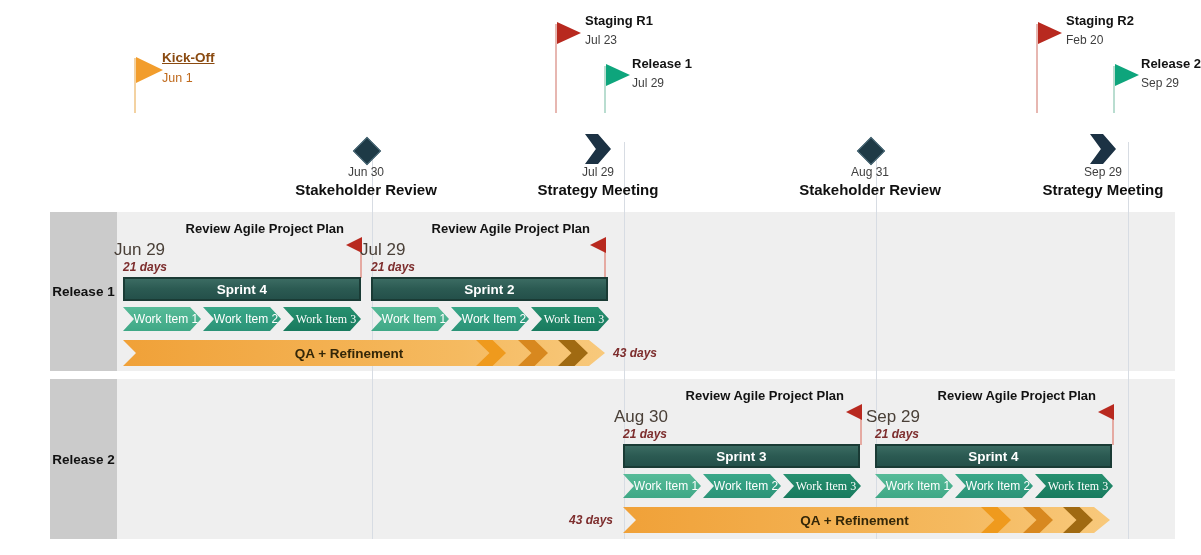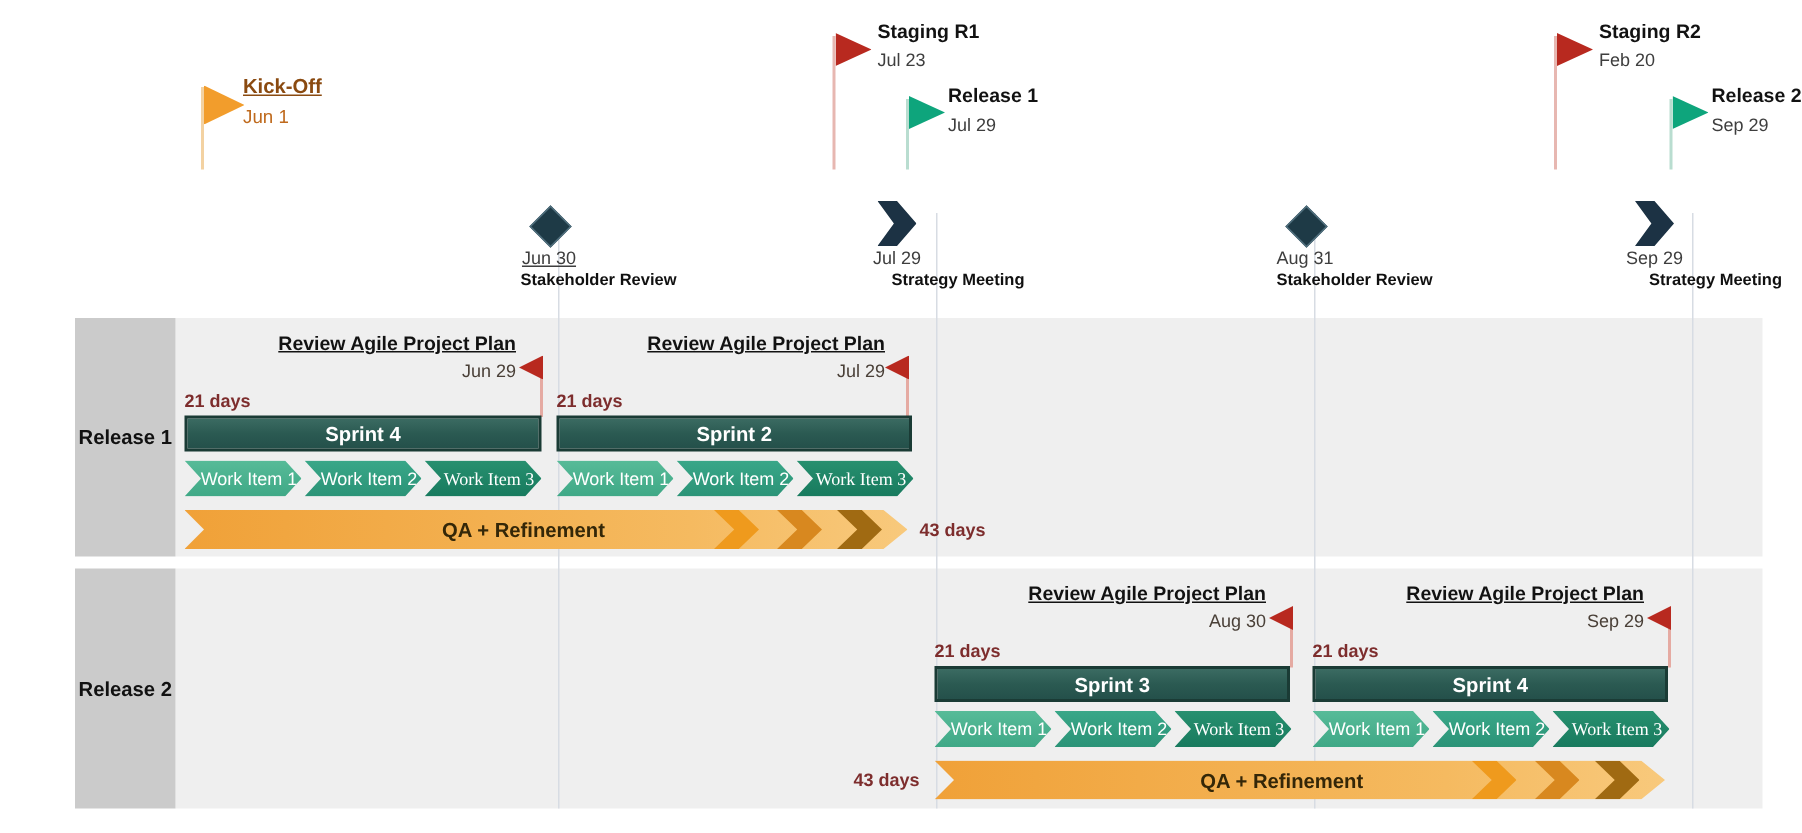--- a/index.html
+++ b/index.html
@@ -19,28 +19,28 @@
   .flag-r{clip-path:polygon(0 0,100% 50%,0 100%);}
   .flag-l{clip-path:polygon(100% 0,0 50%,100% 100%);}
   .ms-title{font-weight:bold;font-size:13px;color:#121212;white-space:nowrap;}
   .ms-date{font-size:12px;color:#3e3e3e;white-space:nowrap;}
   .kick-title{font-weight:bold;font-size:13.5px;color:#8a4a10;text-decoration:underline;white-space:nowrap;}
   .kick-date{font-size:12.5px;color:#bf6a1d;white-space:nowrap;}
   
   .diamond{width:18px;height:18px;background:#1e3a46;transform:rotate(45deg);border:1px solid #51707e;}
   .moon-chevron{clip-path:polygon(0 0,50% 0,100% 50%,50% 100%,0 100%,42% 50%);background:#1c3244;}
   .marker-date{font-size:12px;color:#3e3e3e;text-align:center;}
-  .marker-name{font-size:11px;font-weight:bold;color:#101010;text-align:right;}
+  .marker-name{font-size:15px;font-weight:bold;color:#101010;text-align:center;}
   
   .lane-bg{background:#efefef;}
   .lane-label-box{background:#cbcbcb;display:flex;align-items:center;justify-content:center;}
   .lane-label{font-size:13.5px;font-weight:bold;color:#111111;}
-  .review-title{font-weight:bold;font-size:13px;color:#121212;text-align:right;white-space:nowrap;text-decoration:underline;}
-  .review-date{font-size:12px;color:#4a4038;text-align:right;white-space:nowrap;}
-  .days{font-size:12px;font-weight:bold;color:#7d2d2d;white-space:nowrap;}
+  .review-title{font-weight:bold;font-size:13px;color:#121212;text-align:right;white-space:nowrap;}
+  .review-date{font-size:17px;color:#4a4038;white-space:nowrap;}
+  .days{font-size:12px;font-style:italic;font-weight:bold;color:#7d2d2d;white-space:nowrap;}
   .sprint-bar{
     background:linear-gradient(180deg,#3b6b62,#2b5a52 50%,#24504a);
     border:2px solid #1a3b35;box-sizing:border-box;
     display:flex;align-items:center;justify-content:center;
     color:#ffffff;font-weight:bold;font-size:13.5px;
   }
   .work-chevron{
     clip-path:polygon(0 0,calc(100% - 11px) 0,100% 50%,calc(100% - 11px) 100%,0 100%,11px 50%);
     display:flex;align-items:center;justify-content:center;
     color:#ffffff;font-size:12px;white-space:nowrap;padding-left:8px;box-sizing:border-box;
@@ -93,21 +93,21 @@
   <div class="abs ms-title" style="left:1066px;top:13px;">Staging R2</div>
   <div class="abs ms-date" style="left:1066px;top:33px;">Feb 20</div>
 
   <div class="abs pole" style="left:1113px;top:66px;height:47px;background:#b9ddd0;"></div>
   <div class="abs flag-r" style="left:1115px;top:64px;width:24px;height:22px;background:#0ea57c;"></div>
   <div class="abs ms-title" style="left:1141px;top:56px;">Release 2</div>
   <div class="abs ms-date" style="left:1141px;top:76px;">Sep 29</div>
 
 
   <div class="abs diamond" style="left:357px;top:141px;"></div>
-  <div class="abs marker-date" style="left:281px;top:165px;width:170px;text-decoration:underline;">Jun 30</div>
+  <div class="abs marker-date" style="left:281px;top:165px;width:170px;">Jun 30</div>
   <div class="abs marker-name" style="left:281px;top:181px;width:170px;">Stakeholder Review</div>
 
   <div class="abs moon-chevron" style="left:585px;top:134px;width:26px;height:30px;"></div>
   <div class="abs marker-date" style="left:513px;top:165px;width:170px;">Jul 29</div>
   <div class="abs marker-name" style="left:513px;top:181px;width:170px;">Strategy Meeting</div>
 
   <div class="abs diamond" style="left:861px;top:141px;"></div>
   <div class="abs marker-date" style="left:785px;top:165px;width:170px;">Aug 31</div>
   <div class="abs marker-name" style="left:785px;top:181px;width:170px;">Stakeholder Review</div>
 

